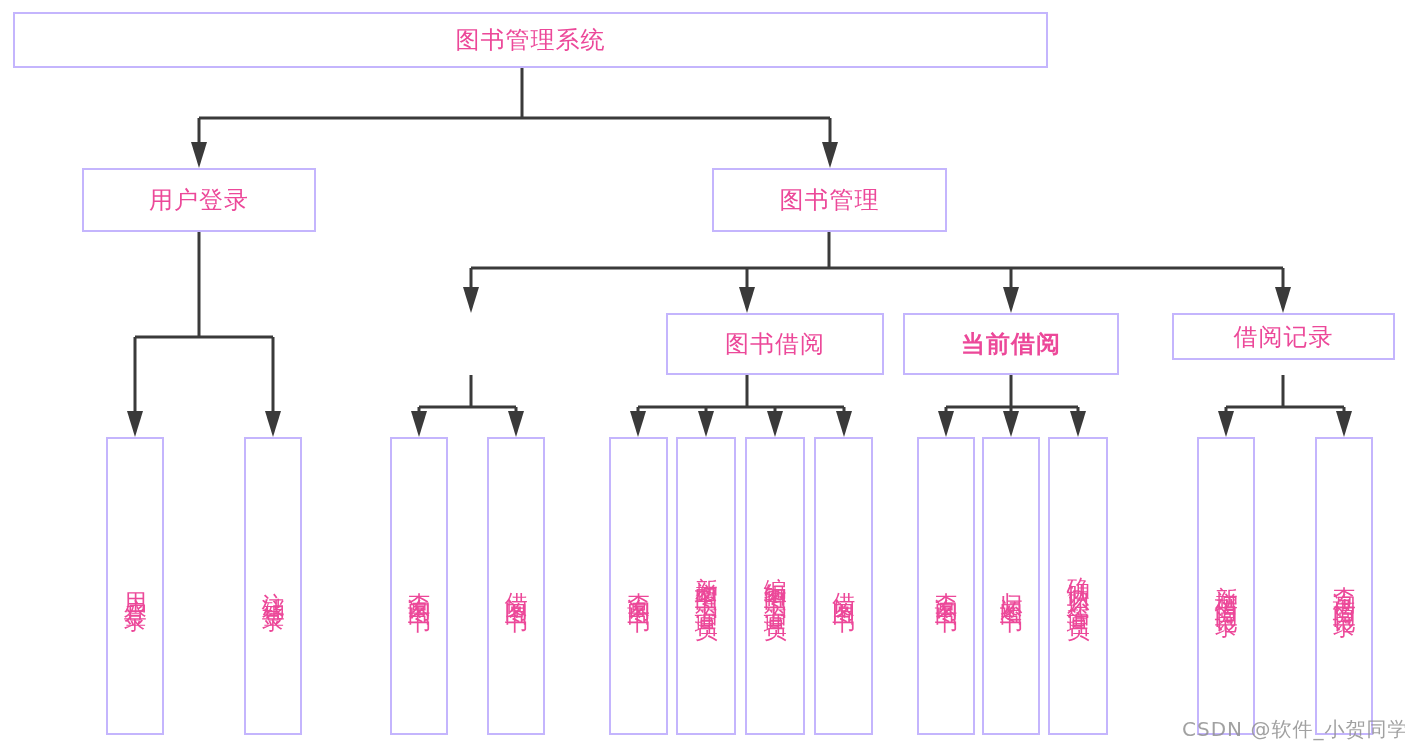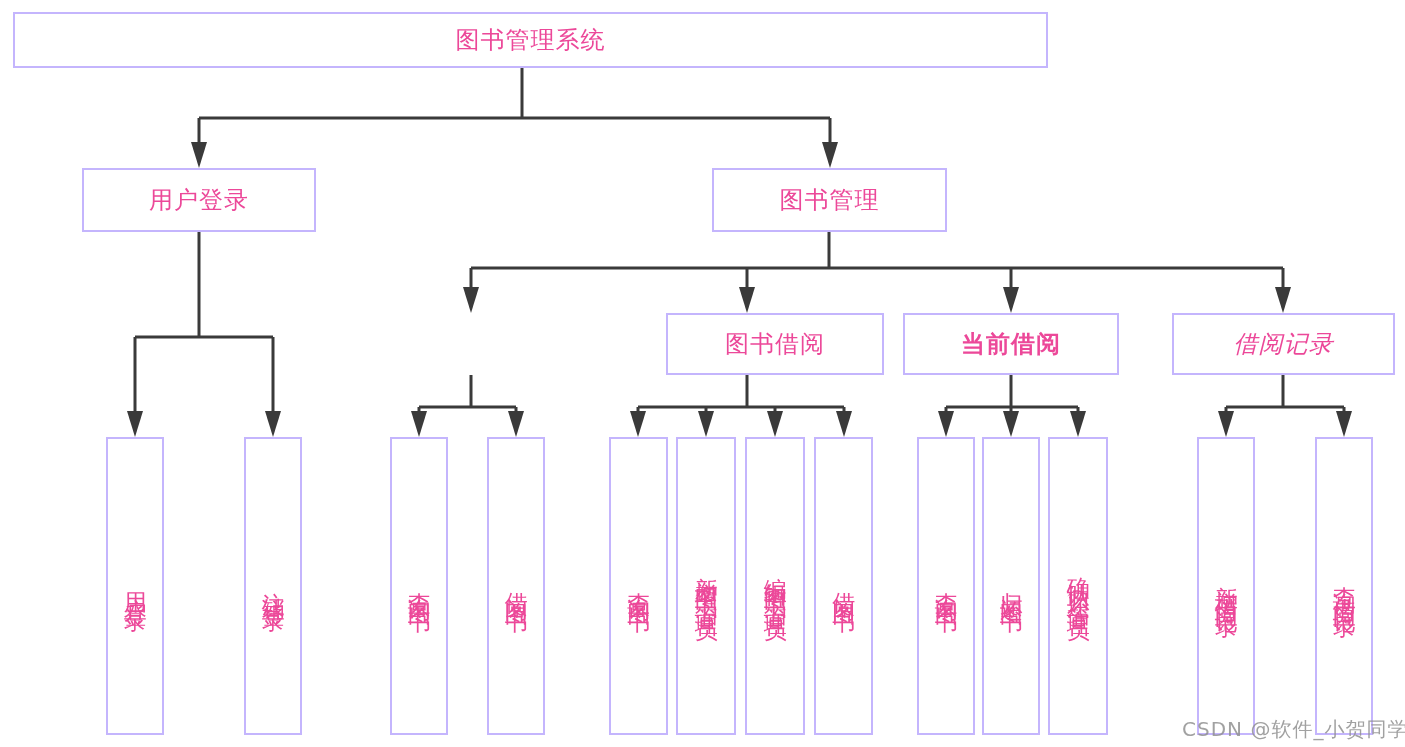--- a/index.html
+++ b/index.html
@@ -116,21 +116,21 @@
     </g>
   </svg>
 
   <div class="node" style="left:13px; top:12px; width:1035px; height:56px;">图书管理系统</div>
 
   <div class="node" style="left:82px; top:168px; width:234px; height:64px;">用户登录</div>
   <div class="node" style="left:712px; top:168px; width:235px; height:64px;">图书管理</div>
 
   <div class="node" style="left:638px; top:313px; width:218px; height:62px;margin-left:28px;">图书借阅</div>
   <div class="node" style="left:903px; top:313px; width:216px; height:62px;font-weight:bold;">当前借阅</div>
-  <div class="node" style="left:1172px; top:313px; width:223px; height:62px;font-style:italic;">借阅记录</div>
+  <div class="node" style="left:1172px; top:313px; width:223px; height:47px;">借阅记录</div>
 
   <div class="node leaf" style="left:106px; top:437px; width:58px; height:298px;">用户登录</div>
   <div class="node leaf" style="left:244px; top:437px; width:58px; height:298px;">注销登录</div>
 
   <div class="node leaf" style="left:390px; top:437px; width:58px; height:298px;">查询图书</div>
   <div class="node leaf" style="left:487px; top:437px; width:58px; height:298px;">借阅图书</div>
 
   <div class="node leaf" style="left:609px; top:437px; width:59px; height:298px;">查询图书</div>
   <div class="node leaf" style="left:676px; top:437px; width:60px; height:298px;">新增图书（管理员）</div>
   <div class="node leaf" style="left:745px; top:437px; width:60px; height:298px;">编辑图书（管理员）</div>

